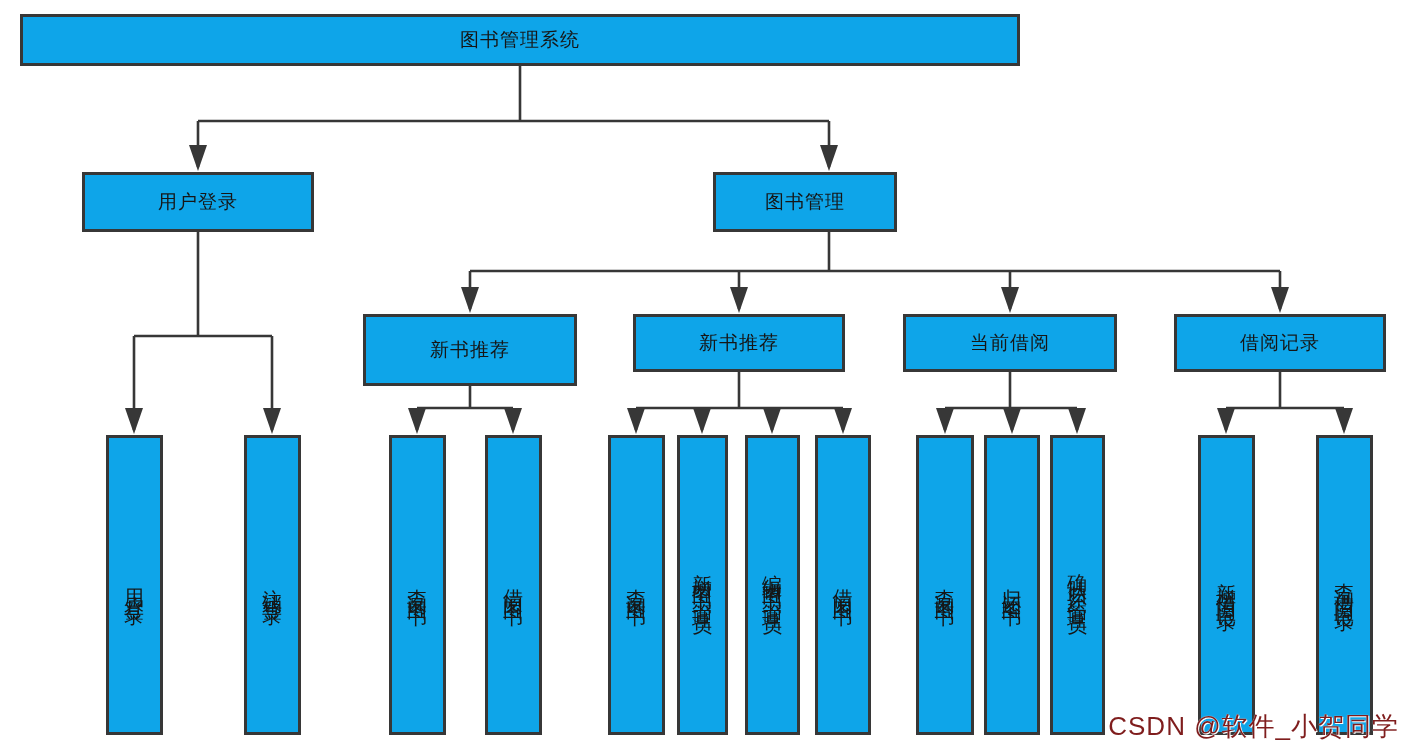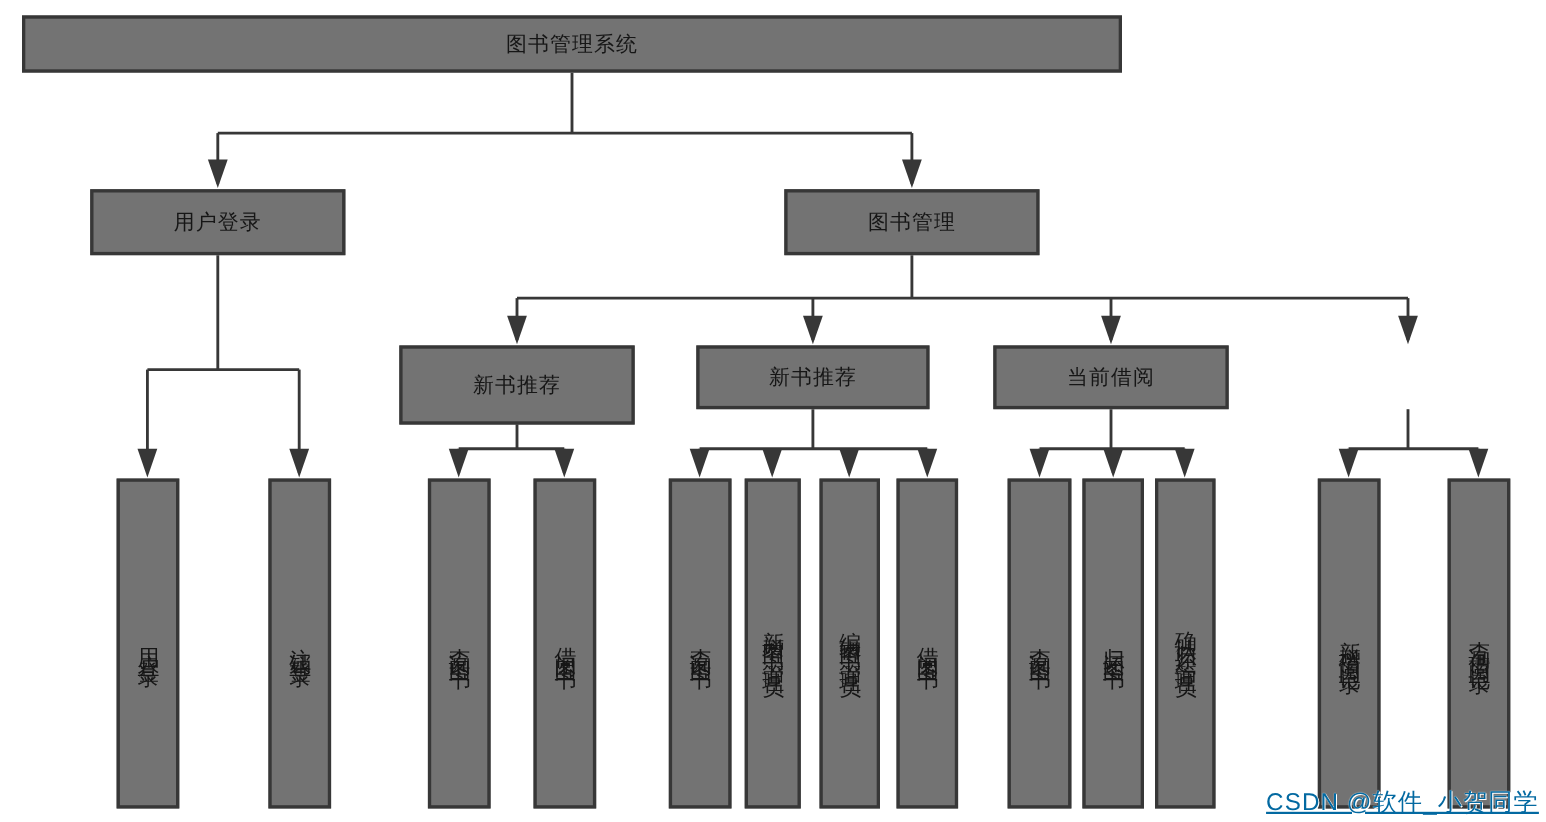--- a/index.html
+++ b/index.html
@@ -2,36 +2,35 @@
 <html><head>
 <meta charset="utf-8">
 <style>
   html,body{margin:0;padding:0;background:#ffffff;}
   .canvas{
     position:relative;width:1405px;height:747px;background:#ffffff;overflow:hidden;
     font-family:"Liberation Sans",sans-serif;
   }
   .wires{position:absolute;left:0;top:0;}
   .node{
-    position:absolute;box-sizing:border-box;background:#737373;
+    position:absolute;box-sizing:border-box;background:#0ea5e9;
     border:3px solid #373737;color:#161616;
     display:flex;align-items:center;justify-content:center;
     text-align:center;
   }
   .h-node{font-size:19px;letter-spacing:1px;}
   .v-node{
     writing-mode:vertical-rl;text-orientation:mixed;
     font-size:20px;letter-spacing:6px;line-height:1;
   }
   .watermark{
     position:absolute;right:6px;bottom:3px;
-    font-size:22px;color:#0369a1;letter-spacing:1px;
+    font-size:26px;color:#7f1d1d;letter-spacing:1px;
     text-shadow:0 0 1px #ffffff,1px 1px 0 #ffffff;
     white-space:nowrap;
-    text-decoration:underline;
   }
 </style>
 </head>
 <body>
 
 <div class="canvas">
 
   <svg class="wires" width="1405" height="747" viewBox="0 0 1405 747">
     <g stroke="#373737" stroke-width="2.6" fill="none">
 
@@ -94,25 +93,26 @@
       <polygon points="1012,434 1003,408 1021,408"></polygon>
       <polygon points="1077,434 1068,408 1086,408"></polygon>
       <polygon points="1226,434 1217,408 1235,408"></polygon>
       <polygon points="1344,434 1335,408 1353,408"></polygon>
     </g>
   </svg>
 
   <div class="node h-node" style="left:20px;top:14px;width:1000px;height:52px;">图书管理系统</div>
 
   <div class="node h-node" style="left:82px;top:172px;width:232px;height:60px;">用户登录</div>
-  <div class="node h-node" style="left:713px;top:172px;width:232px;height:60px;">图书管理</div>
+  <div class="node h-node" style="left:713px;top:172px;width:184px;height:60px;">图书管理</div>
 
   <div class="node h-node" style="left:363px;top:314px;width:214px;height:72px;">新书推荐</div>
   <div class="node h-node" style="left:633px;top:314px;width:212px;height:58px;">新书推荐</div>
   <div class="node h-node" style="left:903px;top:314px;width:214px;height:58px;">当前借阅</div>
+  <div class="node h-node" style="left:1174px;top:314px;width:212px;height:58px;">借阅记录</div>
 
   <div class="node v-node" style="left:106px;top:435px;width:57px;height:300px;">用户登录</div>
   <div class="node v-node" style="left:244px;top:435px;width:57px;height:300px;">注销登录</div>
 
   <div class="node v-node" style="left:389px;top:435px;width:57px;height:300px;">查询图书</div>
   <div class="node v-node" style="left:485px;top:435px;width:57px;height:300px;">借阅图书</div>
 
   <div class="node v-node" style="left:608px;top:435px;width:57px;height:300px;">查询图书</div>
   <div class="node v-node" style="left:677px;top:435px;width:51px;height:300px;">新增图书（管理员）</div>
   <div class="node v-node" style="left:745px;top:435px;width:55px;height:300px;">编辑图书（管理员）</div>

